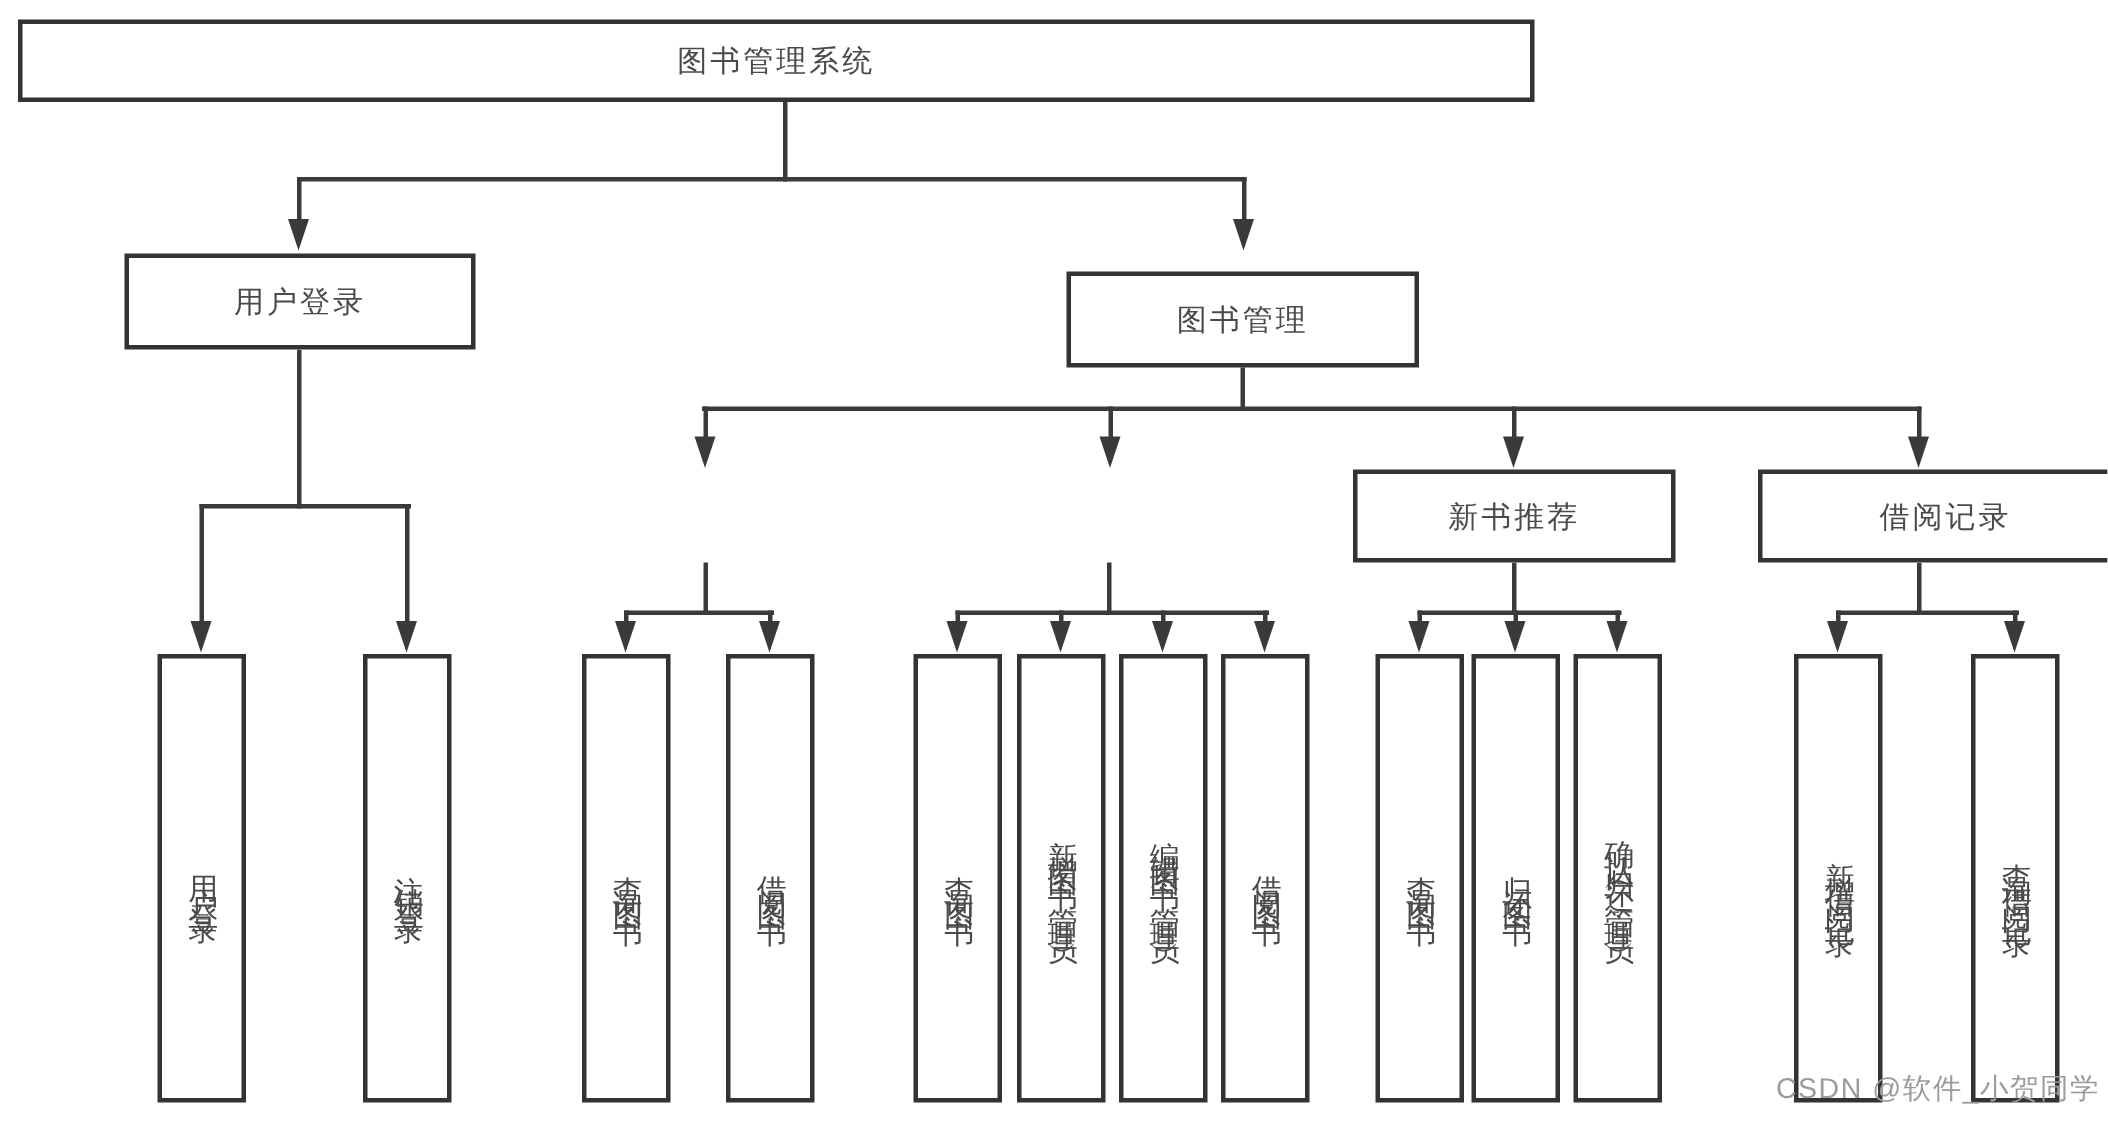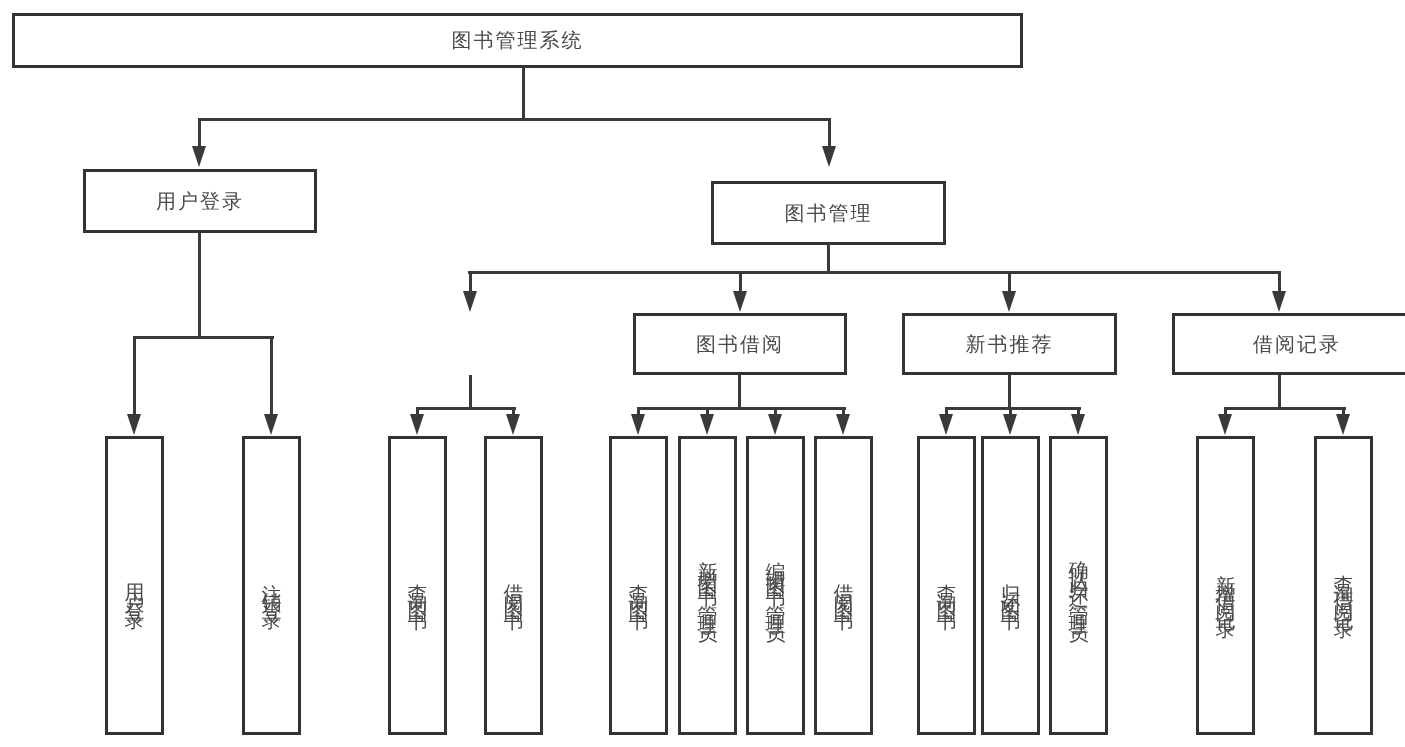--- a/index.html
+++ b/index.html
@@ -134,23 +134,20 @@
     <span class="hlabel">图书管理系统</span>
   </div>
 
   <div class="box n-l2-0">
     <span class="hlabel">用户登录</span>
   </div>
   <div class="box n-l2-1">
     <span class="hlabel">图书管理</span>
   </div>
 
-  <div class="box n-l3-1">
-    <span class="hlabel">图书借阅</span>
-  </div>
   <div class="box n-l3-2">
     <span class="hlabel">新书推荐</span>
   </div>
   <div class="box n-l3-3">
     <span class="hlabel">借阅记录</span>
   </div>
 
   <div class="box leaf n-leaf-0">
     <span class="vtext">用户登录</span>
   </div>
@@ -184,13 +181,14 @@
   <div class="box leaf n-leaf-10">
     <span class="vtext">确认归还（管理员）</span>
   </div>
   <div class="box leaf n-leaf-11">
     <span class="vtext">新增借阅记录</span>
   </div>
   <div class="box leaf n-leaf-12">
     <span class="vtext">查询借阅记录</span>
   </div>
 
+  <div class="watermark">CSDN @软件_小贺同学</div>
 </div>
 
 </body></html>

